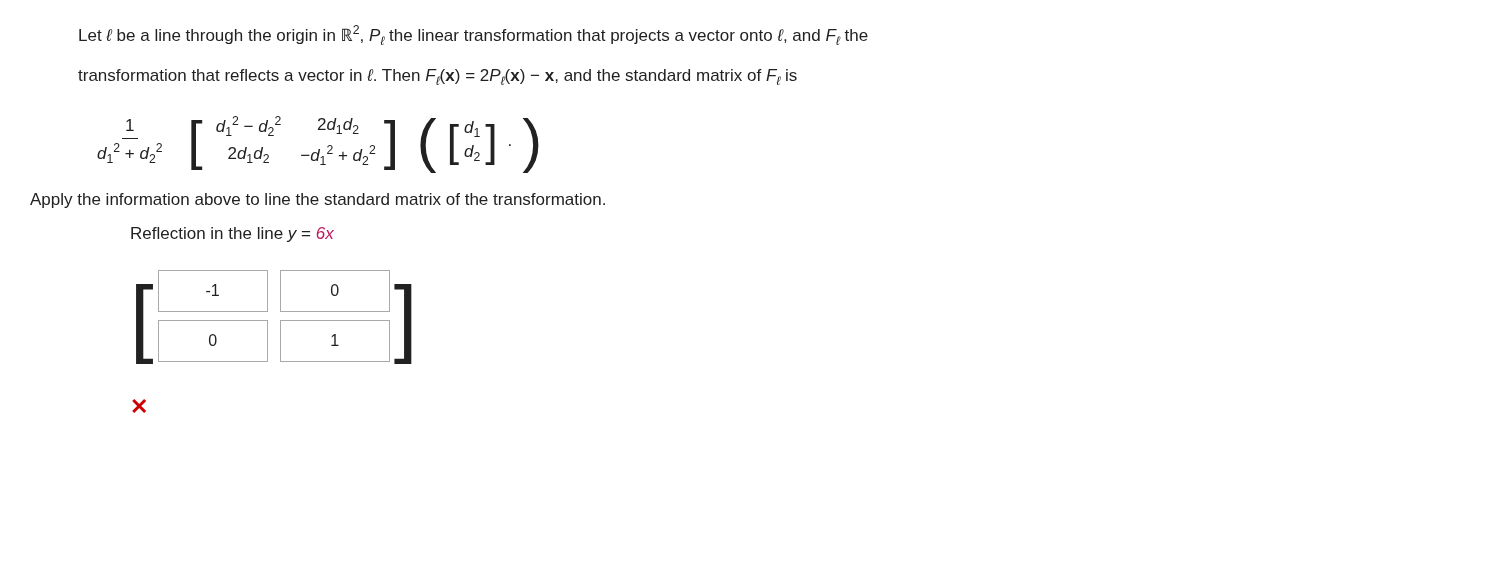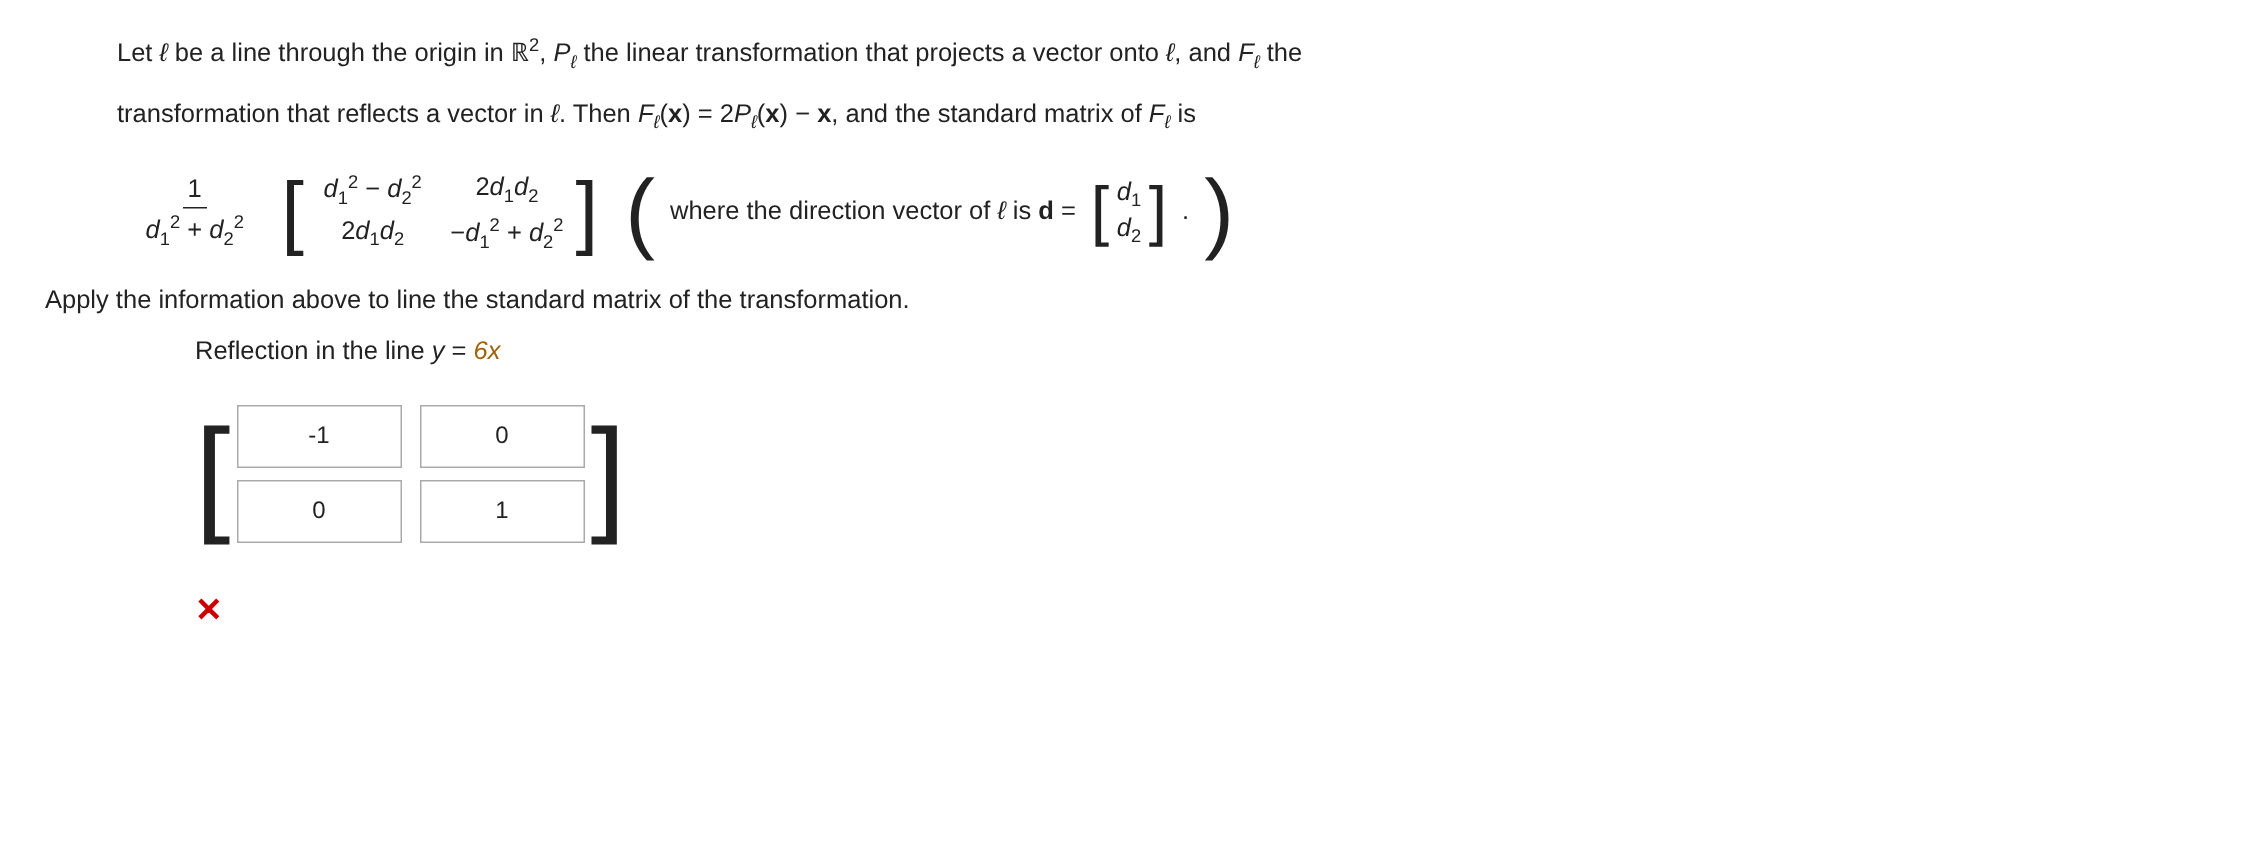--- a/index.html
+++ b/index.html
@@ -138,21 +138,21 @@
       font-weight: bold;
       cursor: pointer;
       display: inline-block;
     }
     sub, sup {
       font-size: 0.72em;
     }
     .italic { font-style: italic; }
     .bold { font-weight: bold; }
     .equals-red {
-      color: #a16207;
+      color: #be185d;
       font-style: italic;
     }
   </style>
 </head>
 <body>
 
 <div class="paragraph">
   Let <span class="italic">ℓ</span> be a line through the origin in ℝ<sup>2</sup>, <span class="italic">P</span><sub><span class="italic">ℓ</span></sub> the linear transformation that projects a vector onto <span class="italic">ℓ</span>, and <span class="italic">F</span><sub><span class="italic">ℓ</span></sub> the
 </div>
 <div class="paragraph">
@@ -182,23 +182,20 @@
       </div>
       <div class="matrix-cell">
         −<span class="italic">d</span><sub>1</sub><sup>2</sup> + <span class="italic">d</span><sub>2</sub><sup>2</sup>
       </div>
     </div>
     <span class="bracket-right">]</span>
   </div>
 
   <div class="where-block">
     <span class="big-paren">(</span>
-    <span>
-      where the direction vector of <span class="italic">ℓ</span> is <span class="bold">d</span> =
-    </span>
 
     <div class="small-matrix-bracket">
       <span class="small-bracket-left">[</span>
       <div class="small-matrix-content">
         <div><span class="italic">d</span><sub>1</sub></div>
         <div><span class="italic">d</span><sub>2</sub></div>
       </div>
       <span class="small-bracket-right">]</span>
     </div>
     <span>.</span>

